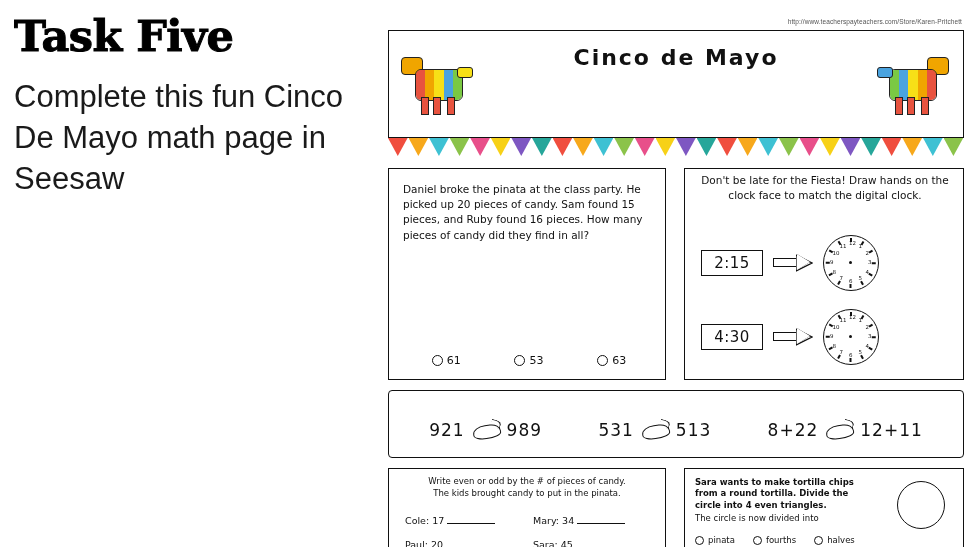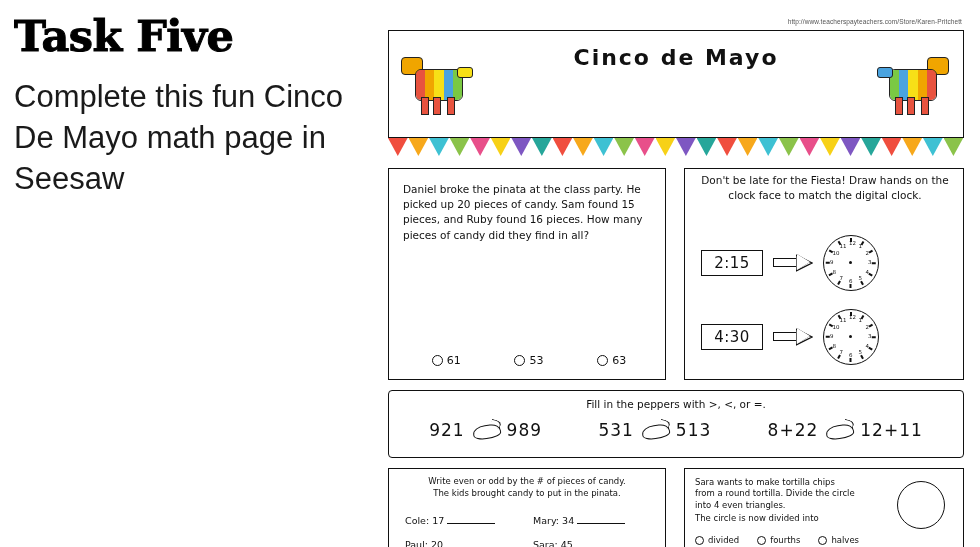--- a/index.html
+++ b/index.html
@@ -325,20 +325,21 @@
   .eo-line { display: inline-block; width: 48px; border-bottom: 1px solid #111; height: 10px; }
 
   
   #box5 { left: 296px; top: 450px; width: 280px; height: 86px; }
   #box5 .qtext2 {
     position: absolute; left: 10px; top: 8px; width: 160px;
     font-family: "DejaVu Sans", sans-serif;
     font-size: 8.5px;
     line-height: 1.35;
     color: #111;
+    font-weight: bold;
   }
   #box5 .qtext3 {
     position: absolute; left: 10px; top: 44px; width: 180px;
     font-family: "DejaVu Sans", sans-serif;
     font-size: 8.5px;
     color: #111;
   }
   .tortilla {
     position: absolute;
     right: 18px; top: 12px;
@@ -525,21 +526,20 @@
             <span class="tick" style="transform: rotate(300deg);"></span>
             <span class="cnum" style="left: 8.54552px; top: 13.5px;">10</span>
             <span class="tick" style="transform: rotate(330deg);"></span>
             <span class="cnum" style="left: 15.5px; top: 6.54552px;">11</span>
             <span style="position: absolute; left: 25px; top: 25px; width: 3px; height: 3px; background: rgb(17, 17, 17); border-radius: 50%;"></span>
           </div>
       </div>
     </div>
 
     <div class="box" id="box3">
-      <div class="hdr">Fill in the peppers with &gt;, &lt;, or =.</div>
       <div class="pepper-row">
         <span class="pepper-item">
           <span>921</span>
           <span class="pepper">
               <span class="pbody"></span>
               <span class="stem"></span>
             </span>
           <span>989</span>
         </span>
         <span class="pepper-item">
@@ -594,21 +594,21 @@
       </div>
     </div>
 
     <div class="box" id="box5">
       <div class="qtext2">Sara wants to make tortilla chips from a round tortilla. Divide the circle into 4 even triangles.</div>
       <div class="qtext3">The circle is now divided into</div>
       <div class="tortilla"></div>
       <div class="t-choices">
         <span class="choice">
           <span class="bubble"></span>
-          <span>divided</span>
+          <span>pinata</span>
         </span>
         <span class="choice">
           <span class="bubble"></span>
           <span>fourths</span>
         </span>
         <span class="choice">
           <span class="bubble"></span>
           <span>halves</span>
         </span>
       </div>

